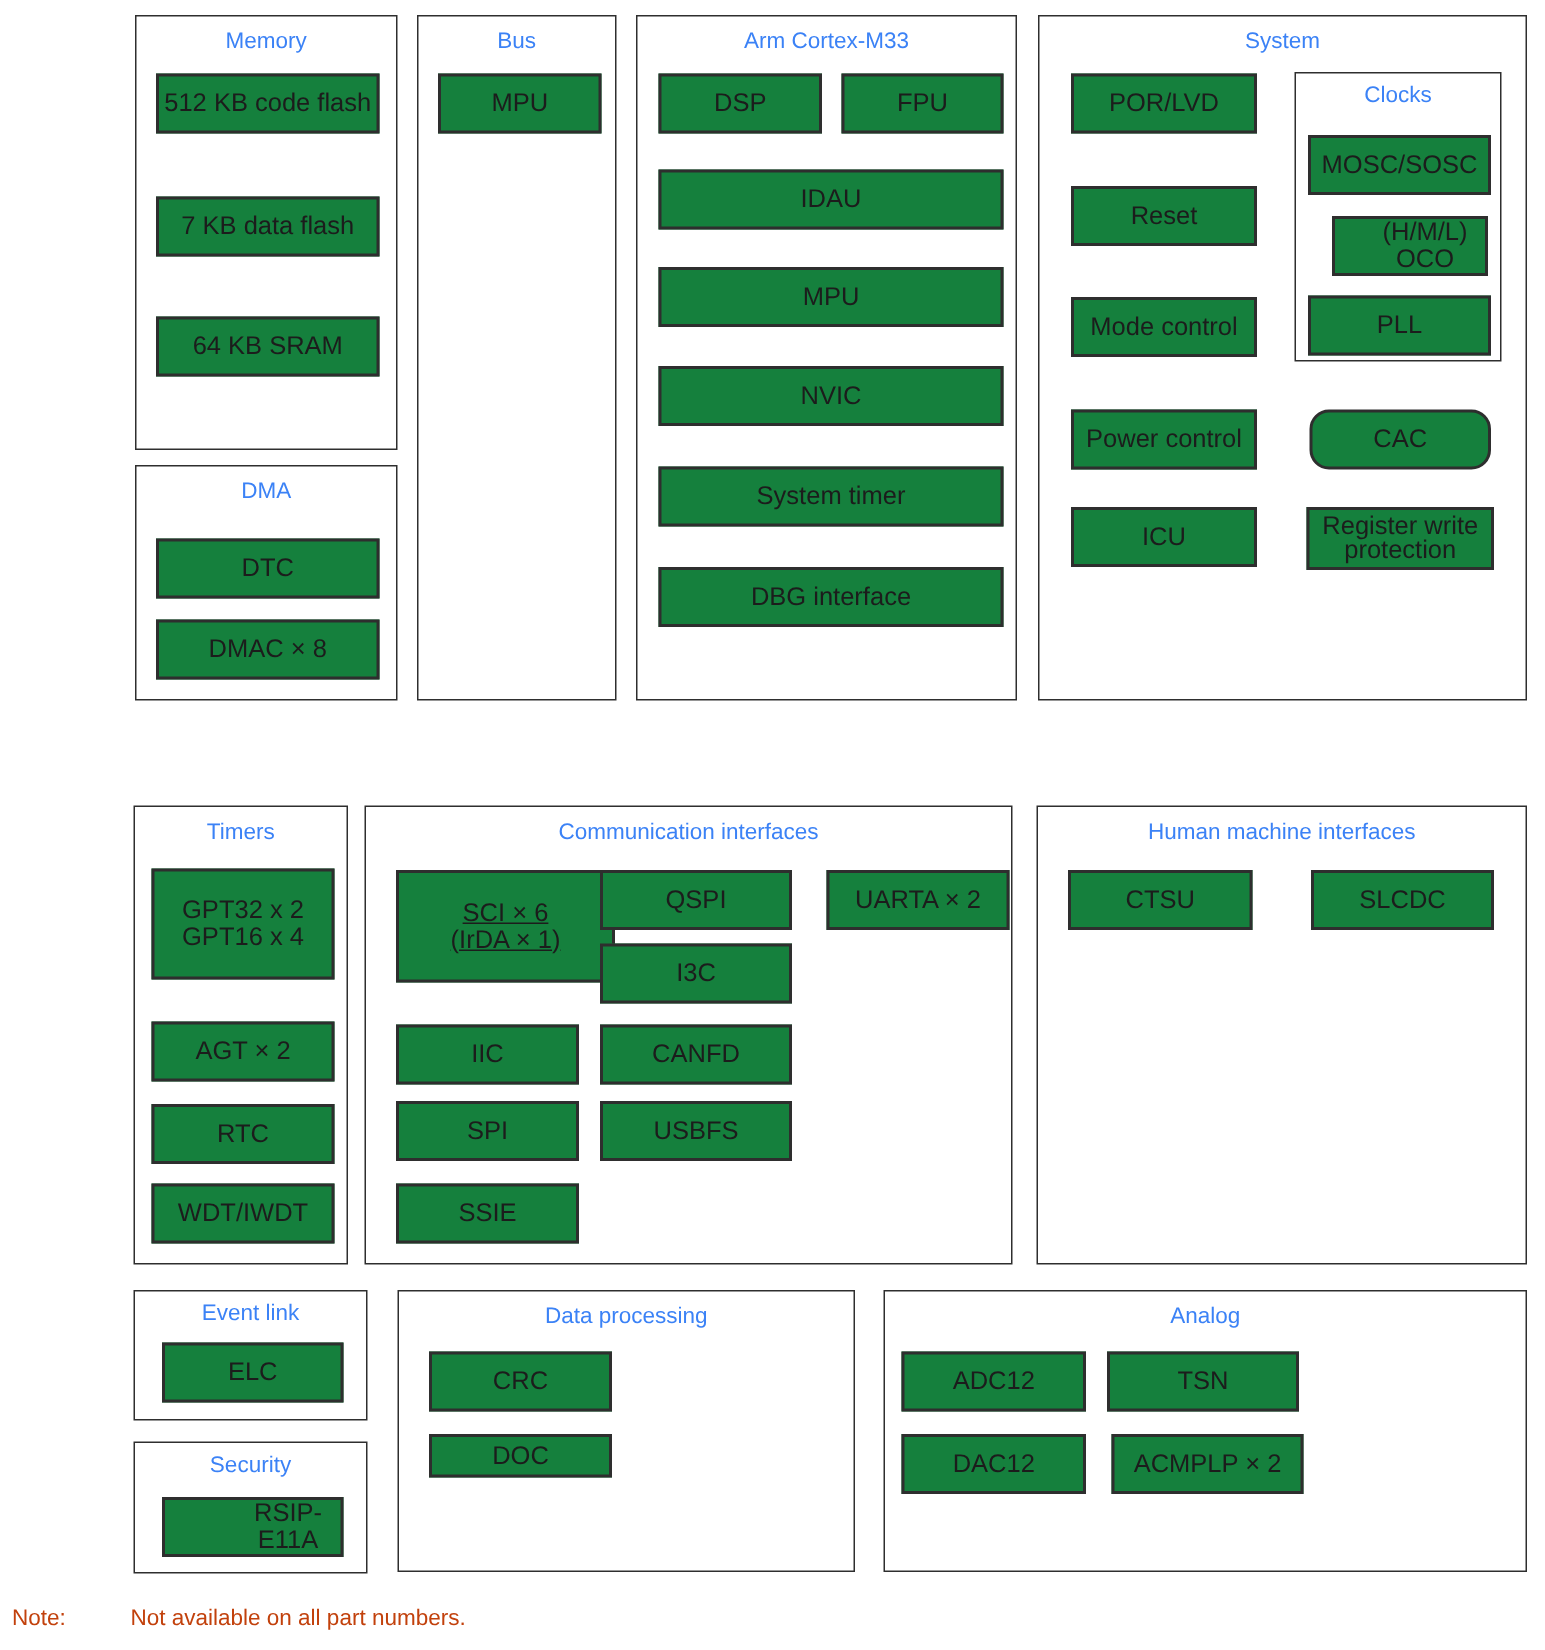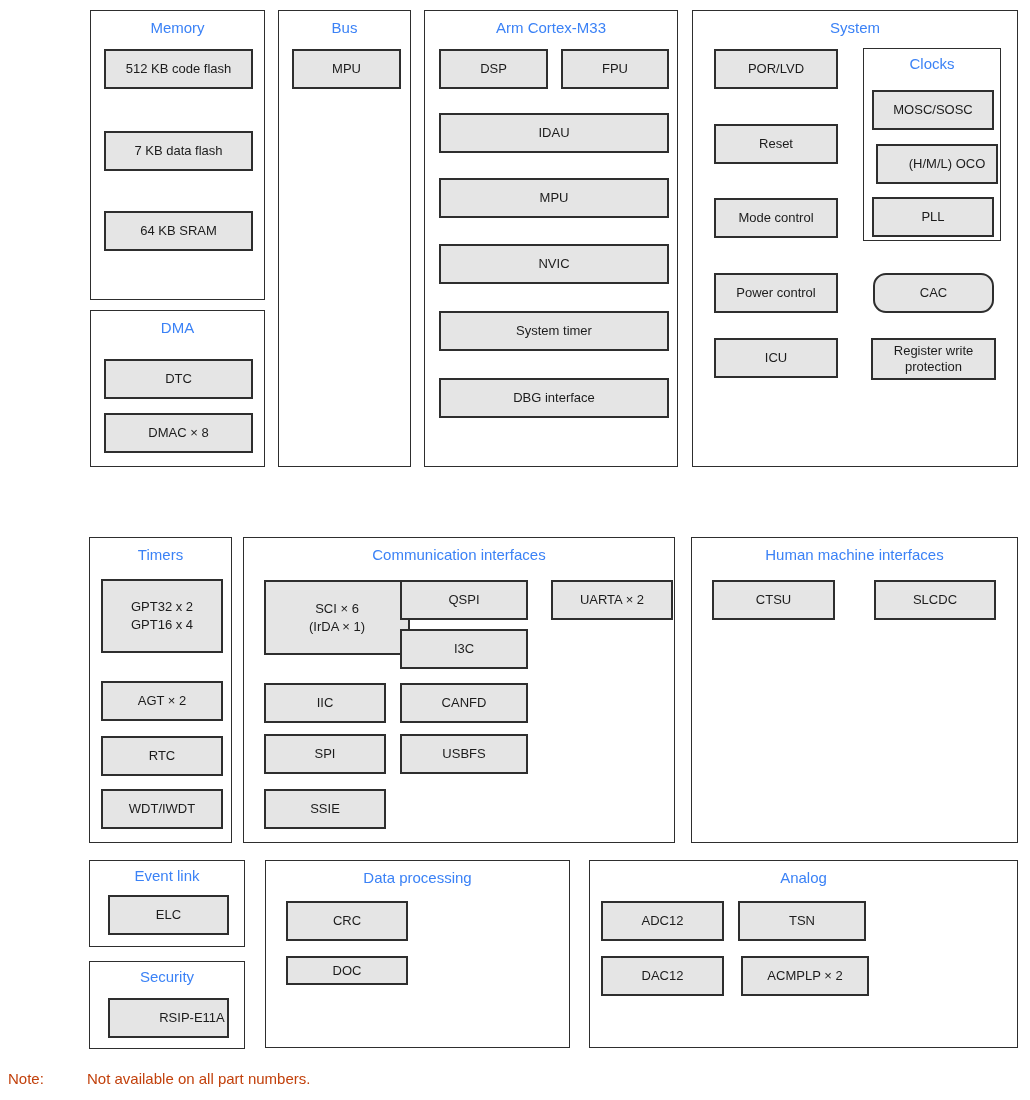--- a/index.html
+++ b/index.html
@@ -8,23 +8,23 @@
     position:relative; width:1030px; height:1100px; background:#ffffff;
     font-family:"Liberation Sans", sans-serif; color:#1c1c1c;
     -webkit-font-smoothing:antialiased;
   }
   .panel { position:absolute; border:1.5px solid #2e2e2e; background:#ffffff; }
   .ptitle {
     position:absolute; top:8px; left:0; right:0; margin:0;
     text-align:center; font-size:15px; font-weight:400; color:#3b82f6;
   }
   .box {
-    position:absolute; border:2px solid #2e2e2e; background:#e5e5e5;
+    position:absolute; border:2px solid #2e2e2e; background:#15803d;
     display:flex; flex-direction:column; align-items:center; justify-content:center;
-    text-align:center; font-size:13px; line-height:18px; color:#1c1c1c;
+    text-align:center; font-size:17px; line-height:18px; color:#1c1c1c;
   }
   .subpanel { position:absolute; border:1.5px solid #2e2e2e; background:#ffffff; }
   .wrap2 { padding:0 4px; }
   .note { position:absolute; left:8px; top:1070px; font-size:15px; color:#c2410c; }
   .note-label { display:inline-block; width:79px; }
 </style>
 </head>
 <body>
 
 <div class="diagram">
@@ -100,21 +100,21 @@
     </div>
     <div class="box" style="left:21px; top:327px; width:124px; height:40px;">
       <span>ICU</span>
     </div>
 
     <div class="subpanel" style="left:170px; top:37px; width:138px; height:193px;">
       <h3 class="ptitle" style="top:6px;">Clocks</h3>
       <div class="box" style="left:8px; top:41px; width:122px; height:40px;">
         <span>MOSC/SOSC</span>
       </div>
-      <div class="box" style="left:12px; top:95px; width:122px; height:40px;padding-left:20px;">
+      <div class="box" style="left:24px; top:95px; width:104px; height:40px;padding-left:20px;">
         <span>(H/M/L) OCO</span>
       </div>
       <div class="box" style="left:8px; top:148px; width:122px; height:40px;">
         <span>PLL</span>
       </div>
     </div>
 
     <div class="box" style="left:180px; top:262px; width:121px; height:40px;border-radius:13px;">
       <span>CAC</span>
     </div>
@@ -135,21 +135,21 @@
     <div class="box" style="left:11px; top:198px; width:122px; height:40px;">
       <span>RTC</span>
     </div>
     <div class="box" style="left:11px; top:251px; width:122px; height:40px;">
       <span>WDT/IWDT</span>
     </div>
   </section>
 
   <section class="panel" style="left:243px; top:537px; width:432px; height:306px;">
     <h3 class="ptitle">Communication interfaces</h3>
-    <div class="box" style="left:20px; top:42px; width:146px; height:75px;">
+    <div class="box" style="left:20px; top:42px; width:146px; height:75px;text-decoration:underline;">
       <span>SCI × 6</span>
       <span>(IrDA × 1)</span>
     </div>
     <div class="box" style="left:156px; top:42px; width:128px; height:40px;">
       <span>QSPI</span>
     </div>
     <div class="box" style="left:307px; top:42px; width:122px; height:40px;">
       <span>UARTA × 2</span>
     </div>
     <div class="box" style="left:156px; top:91px; width:128px; height:40px;">

